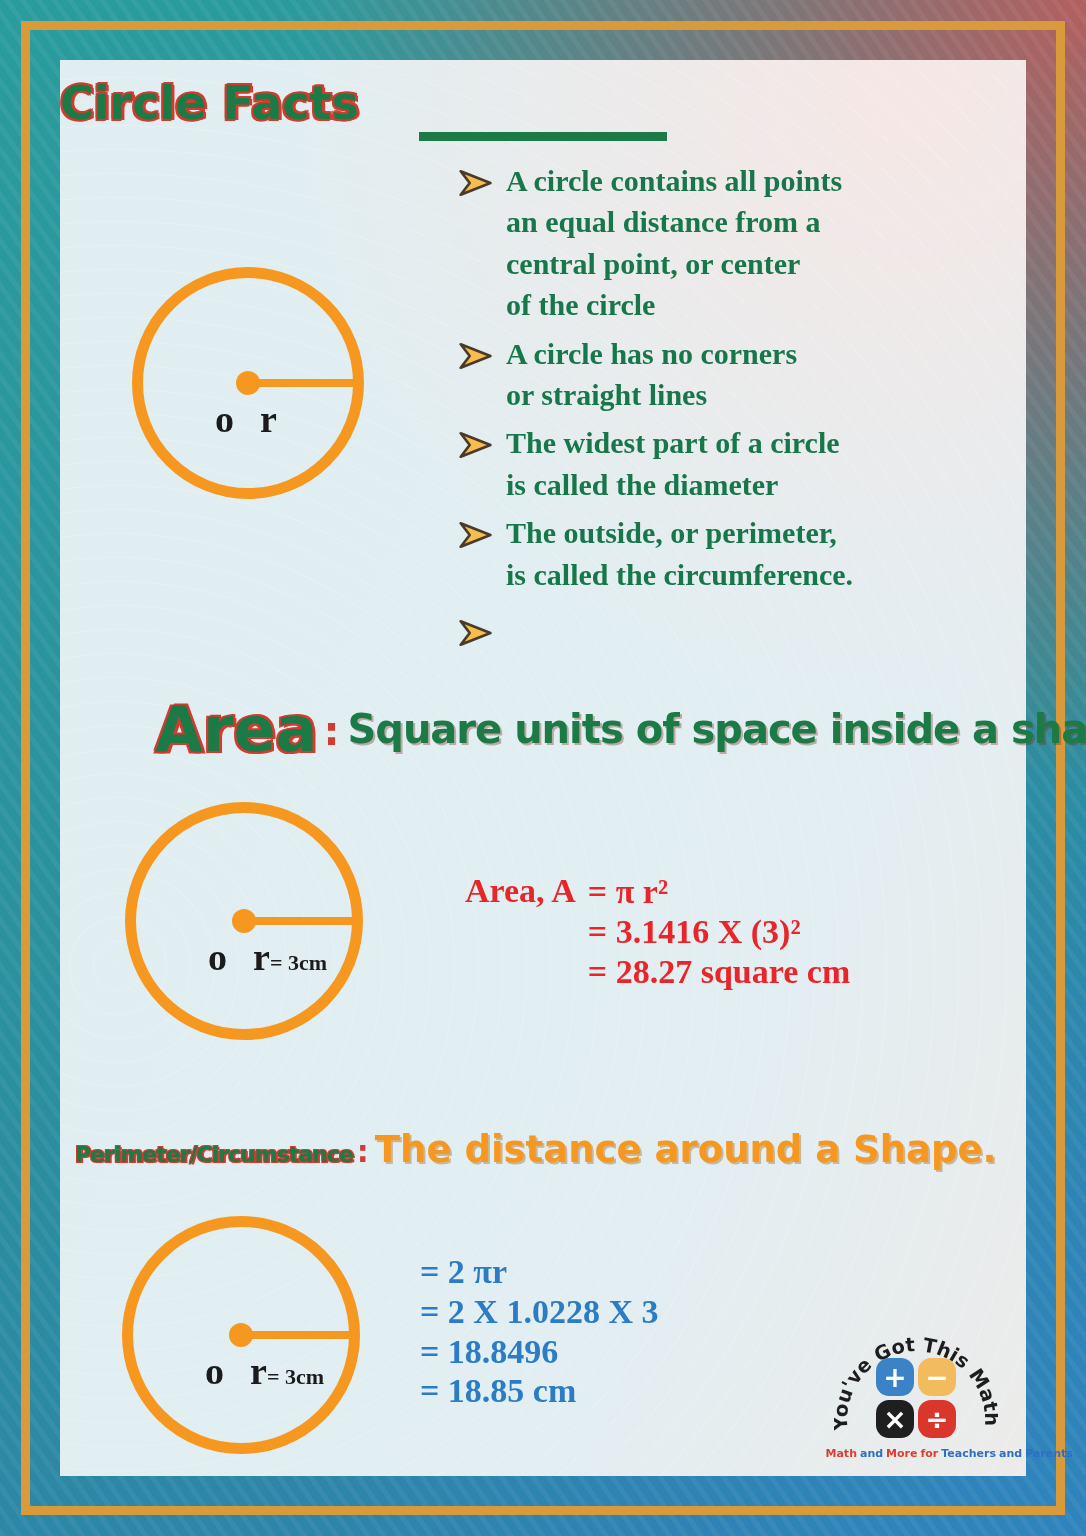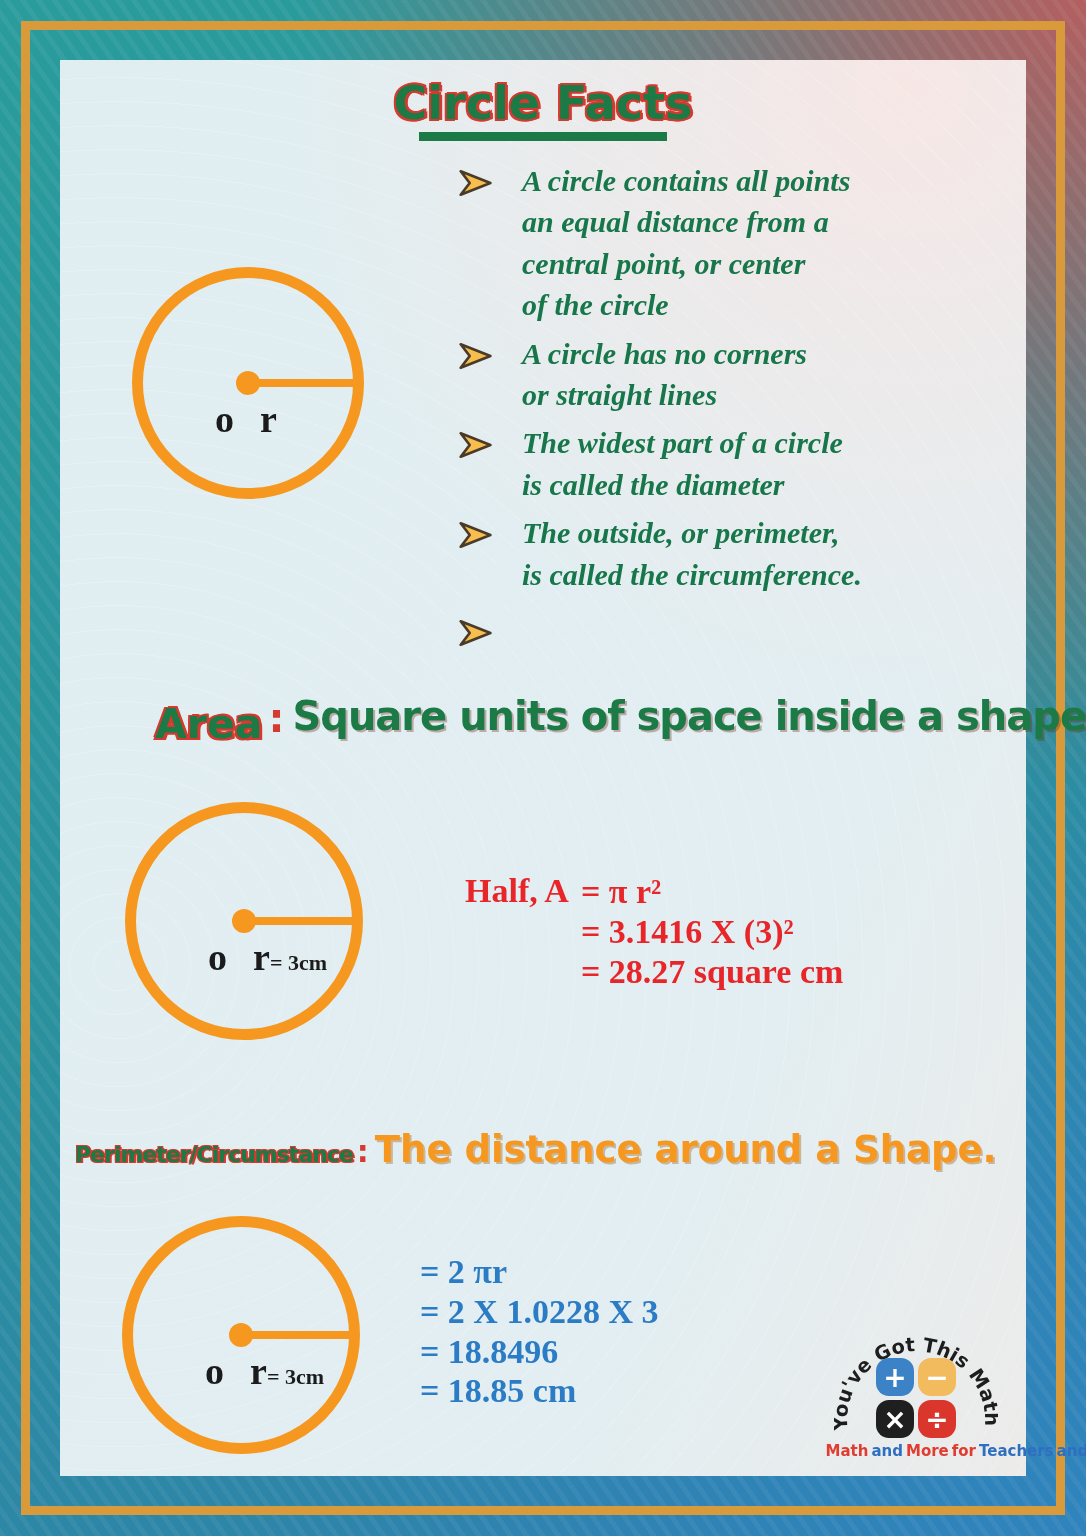--- a/index.html
+++ b/index.html
@@ -21,34 +21,34 @@
   }
   .content {
     position:absolute; inset:30px;
     background:
       repeating-radial-gradient(circle at 6% 64%, rgba(255,255,255,0.18) 0 1px, rgba(0,0,0,0) 1px 24px),
       radial-gradient(circle at 88% 2%, #f6e7e5 0%, rgba(246,231,229,0) 38%),
       linear-gradient(115deg, #e1eef1 0%, #e2eef2 70%, #ecebea 100%);
   }
 
   
-  .title-wrap { position:absolute; top:16px; left:0; right:0; text-align:center; }
+  .title-wrap { position:absolute; top:16px; left:0; right:0; }
   .page-title {
     display:inline-block;
     font-family:"DejaVu Sans", sans-serif;
     font-size:46px; font-weight:800; letter-spacing:0px;
     color:#1b7a45;
     text-shadow: 3px 1px 0 #d43a2f, -2px -1px 0 #d43a2f, 2px -2px 0 #d43a2f,
                  -2px 2px 0 #d43a2f, 0 2px 0 #d43a2f, 0 -2px 0 #d43a2f;
   }
   .title-underline { width:248px; height:9px; background:#1b7a45; margin:2px auto 0 auto; }
 
   
   .facts { position:absolute; left:398px; top:100px; width:575px; list-style:none; }
-  .fact { display:flex; align-items:flex-start; gap:28px; margin-bottom:7px;font-style:italic; }
+  .fact { display:flex; align-items:flex-start; gap:12px; margin-bottom:7px; }
   .fact:last-child { margin-top:15px; }
   .fact-arrow { flex:0 0 36px; margin-top:8px; }
   .fact-text {
     font-family:"Liberation Serif", serif; font-weight:bold;
     font-size:30px; line-height:1.38; color:#17774a; white-space:pre-line;
   }
 
   
   .circle-diagram { position:absolute; border:11px solid #f6981f; border-radius:50%; }
   .center-dot {
@@ -63,21 +63,21 @@
     position:absolute; left:72px; top:calc(50% + 14px); white-space:nowrap;
     font-family:"Liberation Serif", serif; font-weight:bold; color:#1b1b1b;text-align:center;
   }
   .lbl-o { font-size:38px; }
   .lbl-r { font-size:38px; margin-left:26px; }
   .lbl-rv { font-size:22px; }
 
   
   .area-heading { position:absolute; left:95px; top:633px; white-space:nowrap; }
   .word-area {
-    font-family:"DejaVu Sans", sans-serif; font-size:41px; font-weight:800;
+    font-family:"DejaVu Sans", sans-serif; font-size:62px; font-weight:800;
     color:#1b7a45;
     text-shadow: 3px 2px 0 #d43a2f, -2px -1px 0 #d43a2f, 2px -2px 0 #d43a2f, -2px 2px 0 #d43a2f;
   }
   .heading-colon { font-family:"DejaVu Sans", sans-serif; font-size:40px; font-weight:800; color:#d43a2f; margin:0 8px 0 6px; vertical-align:6px;}
   .area-def {
     font-family:"DejaVu Sans", sans-serif; font-size:40px; font-weight:800; letter-spacing:-1px;
     color:#1b7a45; text-shadow:2px 2px 0 rgba(120,40,30,0.35); vertical-align:8px;
   }
 
   
@@ -110,21 +110,21 @@
     position:absolute; top:46px; left:50%; transform:translateX(-50%);
     display:grid; grid-template-columns:38px 38px; gap:4px;
   }
   .logo-tile {
     width:38px; height:38px; border-radius:13px; color:#ffffff;
     display:flex; align-items:center; justify-content:center;
     font-family:"DejaVu Sans", sans-serif; font-size:28px; font-weight:800;
   }
   .logo-tagline {
     position:absolute; bottom:0; left:-10px; right:-10px; text-align:center;
-    font-family:"DejaVu Sans", sans-serif; font-size:15px; font-weight:800; white-space:nowrap;
+    font-family:"DejaVu Sans", sans-serif; font-size:11px; font-weight:800; white-space:nowrap;
   }
   .logo-tagline span { margin:0 1.5px; }
 </style>
 </head>
 <body>
 
 <div class="poster-border">
   <div class="gold-frame">
     <div class="content">
 
@@ -185,21 +185,21 @@
 
       <div class="circle-diagram" style="left:65px; top:742px; width:238px; height:238px;">
         <div class="radius-line"></div>
         <div class="center-dot"></div>
         <div class="circle-labels">
           <span class="lbl-o">o</span><span class="lbl-r">r</span><span class="lbl-rv">= 3cm</span>
         </div>
       </div>
 
       <div class="formula formula-red" style="left:405px; top:812px;">
-        <span class="formula-label">Half, A</span>
+        <span class="formula-label">Area, A</span>
         <span class="formula-lines">
           <span class="formula-line">= π r²</span>
           <span class="formula-line">= 3.1416 X (3)²</span>
           <span class="formula-line">= 28.27 square cm</span>
         </span>
       </div>
 
       <div class="peri-heading">
         <span class="word-peri">Perimeter/Circumstance</span><span class="peri-colon">:</span><span class="peri-def">The distance around  a Shape.</span>
       </div>

